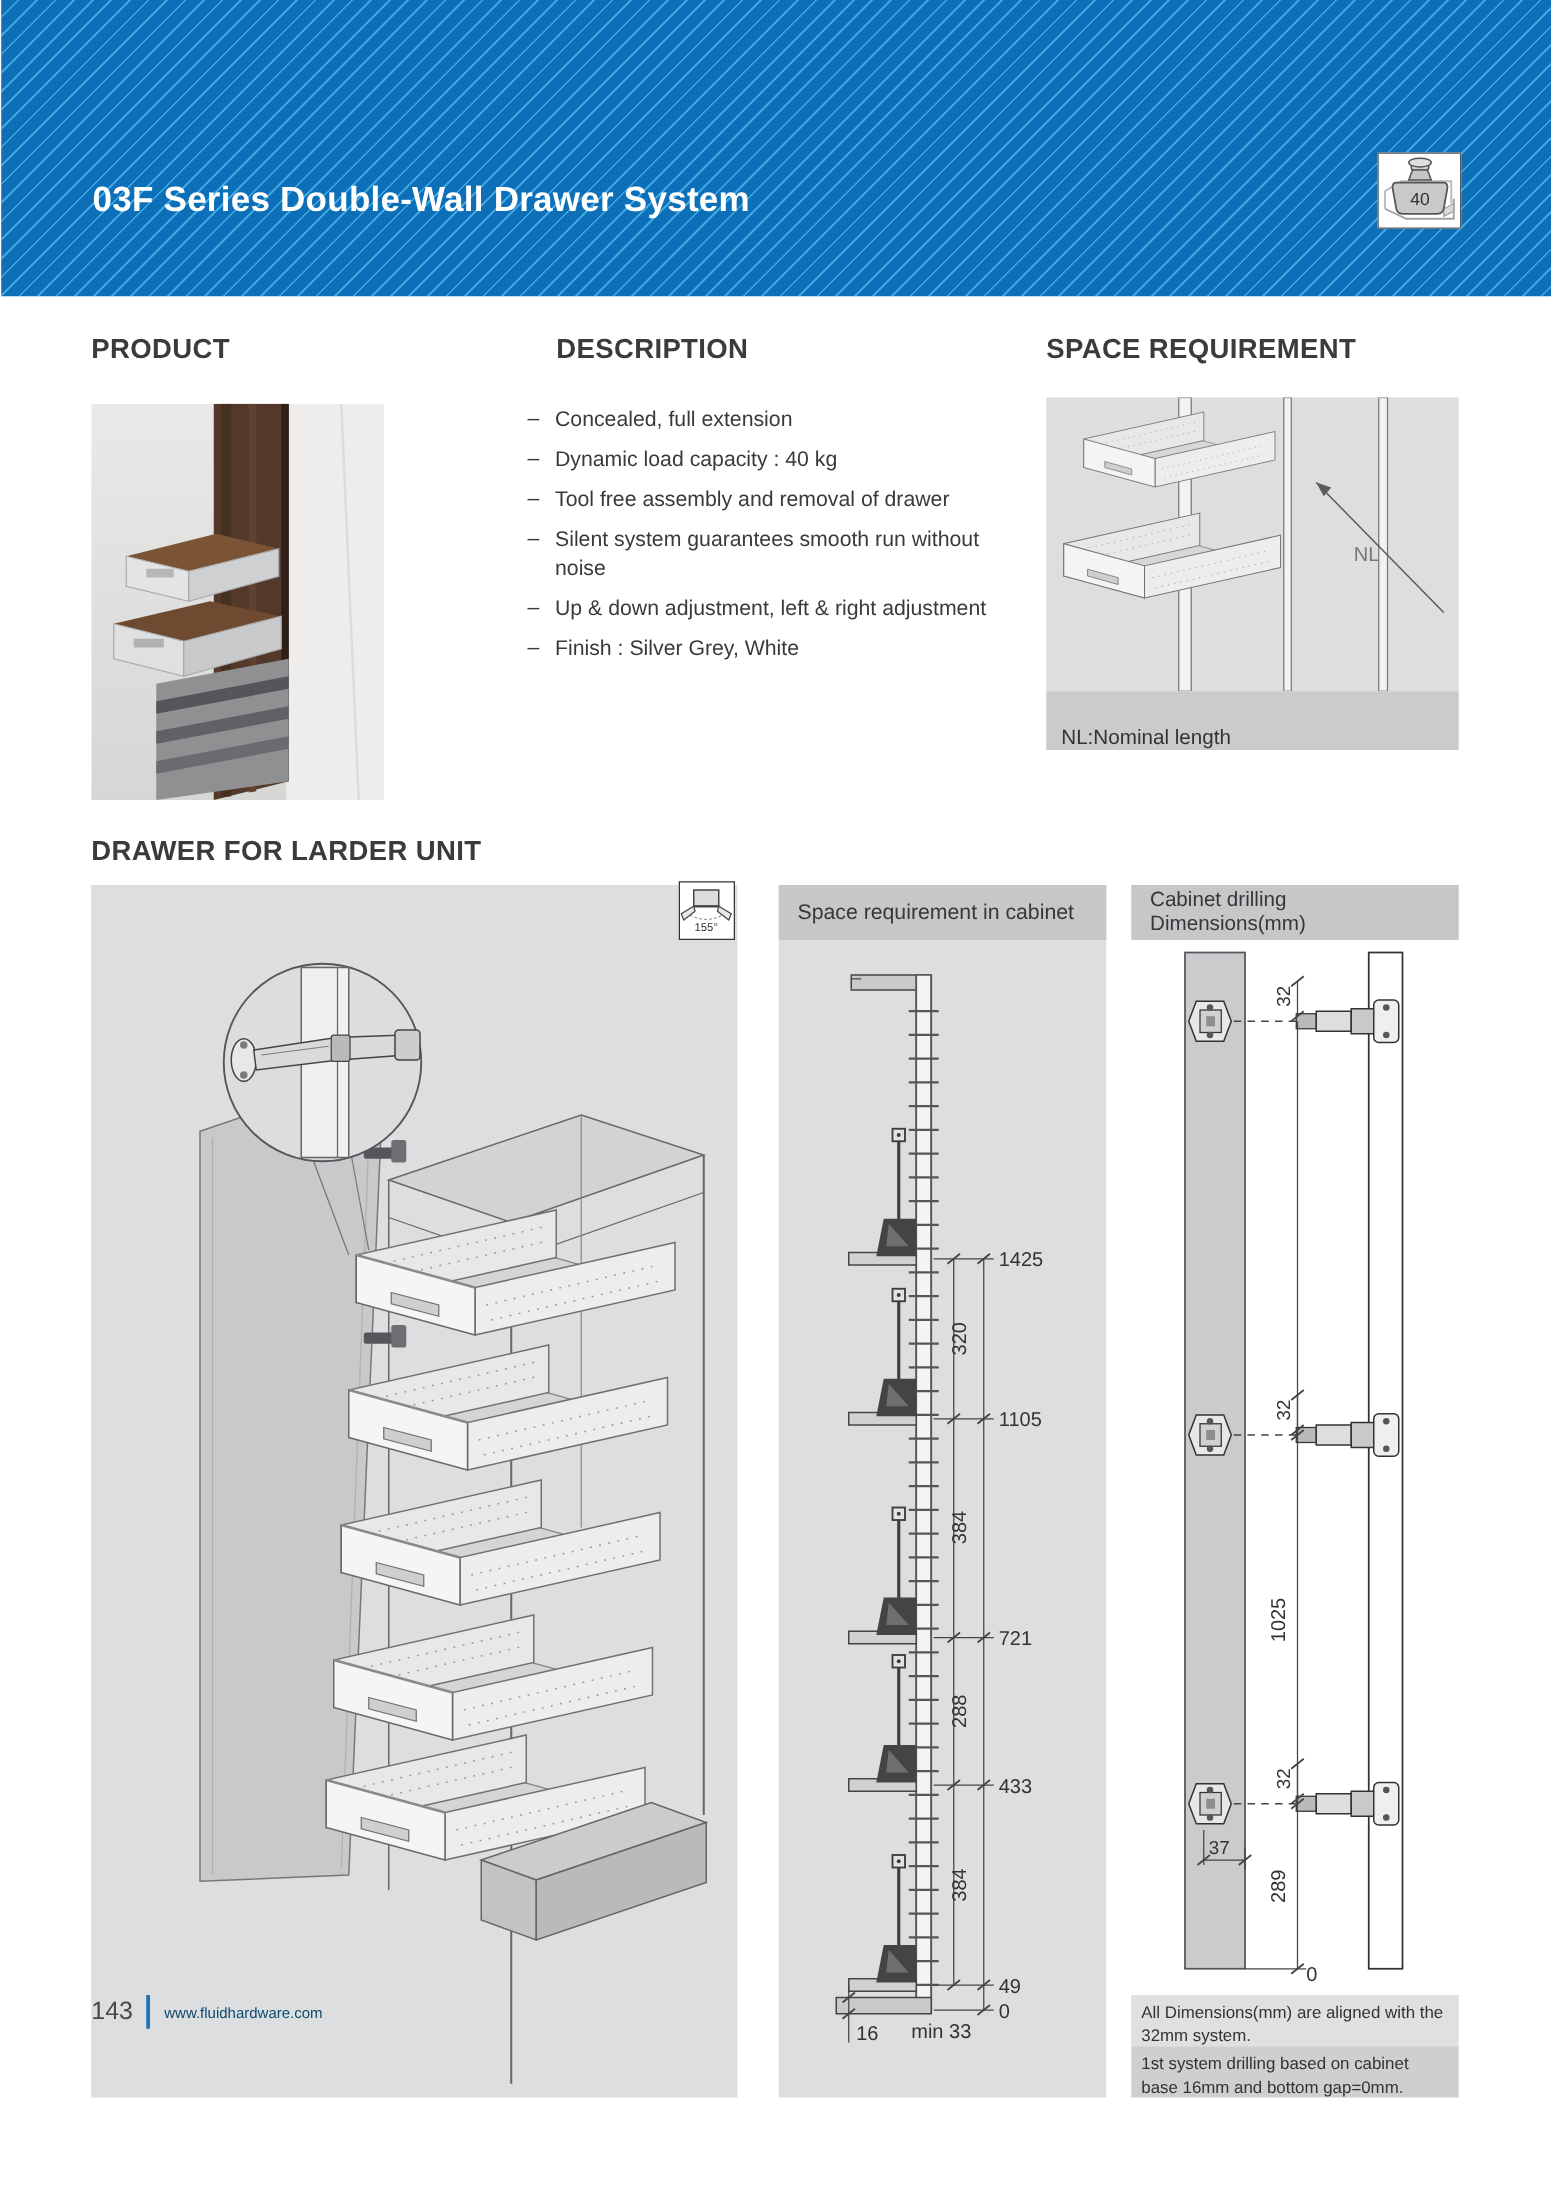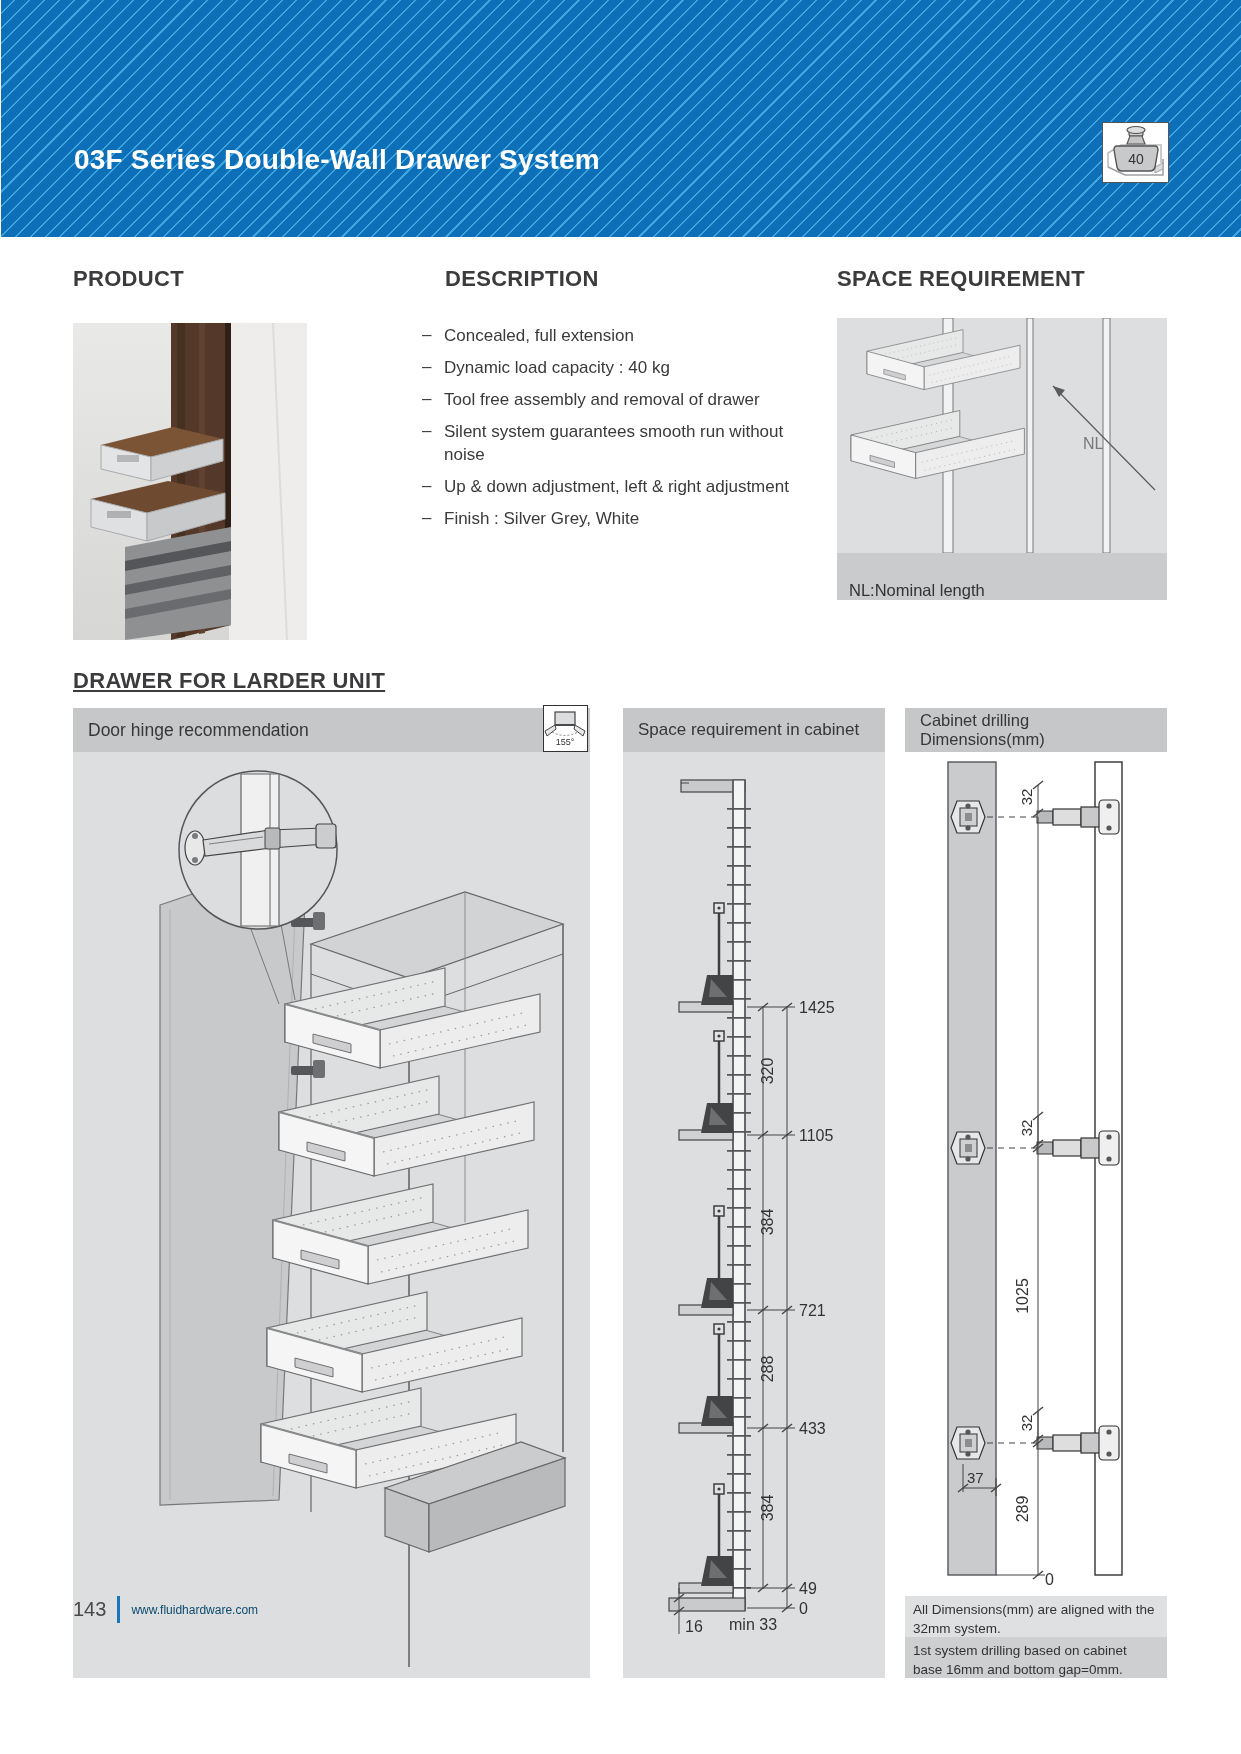--- a/index.html
+++ b/index.html
@@ -153,26 +153,23 @@
       <use href="#srdrw" transform="translate(14,102) scale(0.68)"></use>
       <line x1="216" y1="68" x2="318" y2="172" stroke="#5a5b5d" stroke-width="1.2"></line>
       <polygon points="216,68 228,72 222,79" fill="#5a5b5d"></polygon>
       <text x="246" y="131" font-size="16" fill="#77787a">NL</text>
     </svg>
   </div>
   <div class="sr-caption">
     <span>NL:Nominal length</span>
   </div>
 
-  <h2 class="h2" style="left:73px;top:668px;text-decoration:underline;">DRAWER FOR LARDER UNIT</h2>
+  <h2 class="h2" style="left:73px;top:668px;">DRAWER FOR LARDER UNIT</h2>
 
   <section class="panel" id="panel-door">
-    <div class="panel-header">
-      <span>Door hinge recommendation</span>
-    </div>
     <div class="hinge-angle-icon">
       <svg width="42" height="44" viewBox="0 0 42 44">
         <rect x="11" y="6" width="20" height="13" fill="#dcddde" stroke="#444" stroke-width="1.2"></rect>
         <line x1="11" y1="19" x2="31" y2="19" stroke="#444" stroke-width="1.8"></line>
         <polygon points="11,19 1,25 3,30 12,23" fill="#e8e8e8" stroke="#444" stroke-width="1"></polygon>
         <polygon points="31,19 41,25 39,30 30,23" fill="#e8e8e8" stroke="#444" stroke-width="1"></polygon>
         <path d="M8,26 Q21,33 34,26" fill="none" stroke="#666" stroke-width=".8" stroke-dasharray="2 2"></path>
         <text x="21" y="39" text-anchor="middle" font-size="9" fill="#333">155°</text>
       </svg>
     </div>

